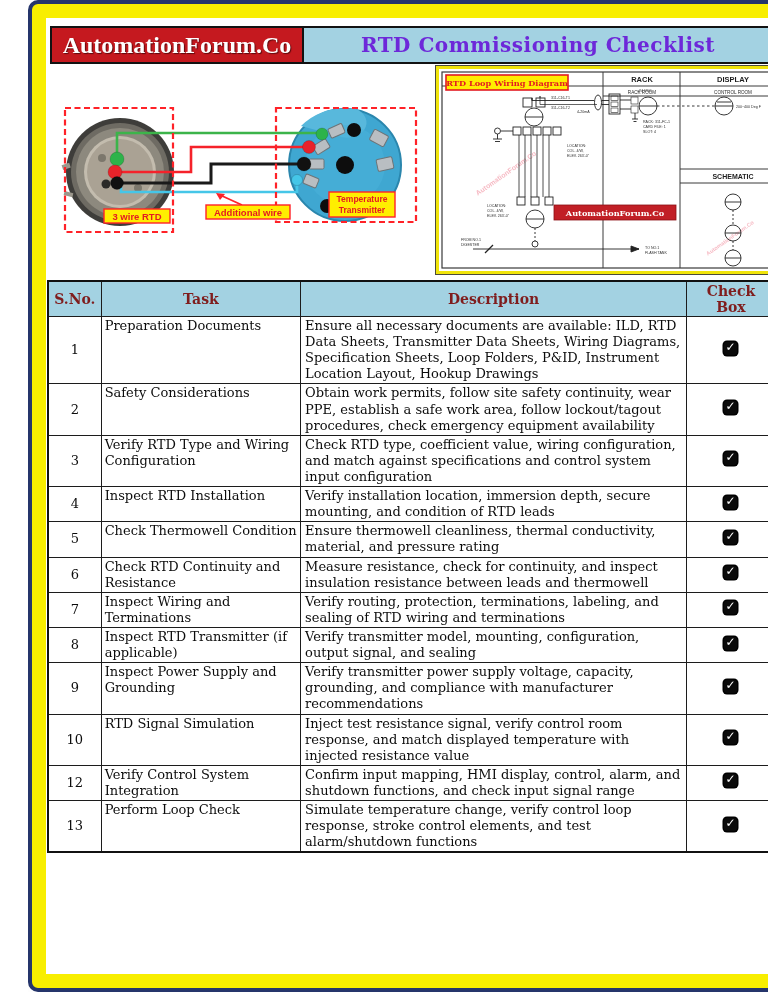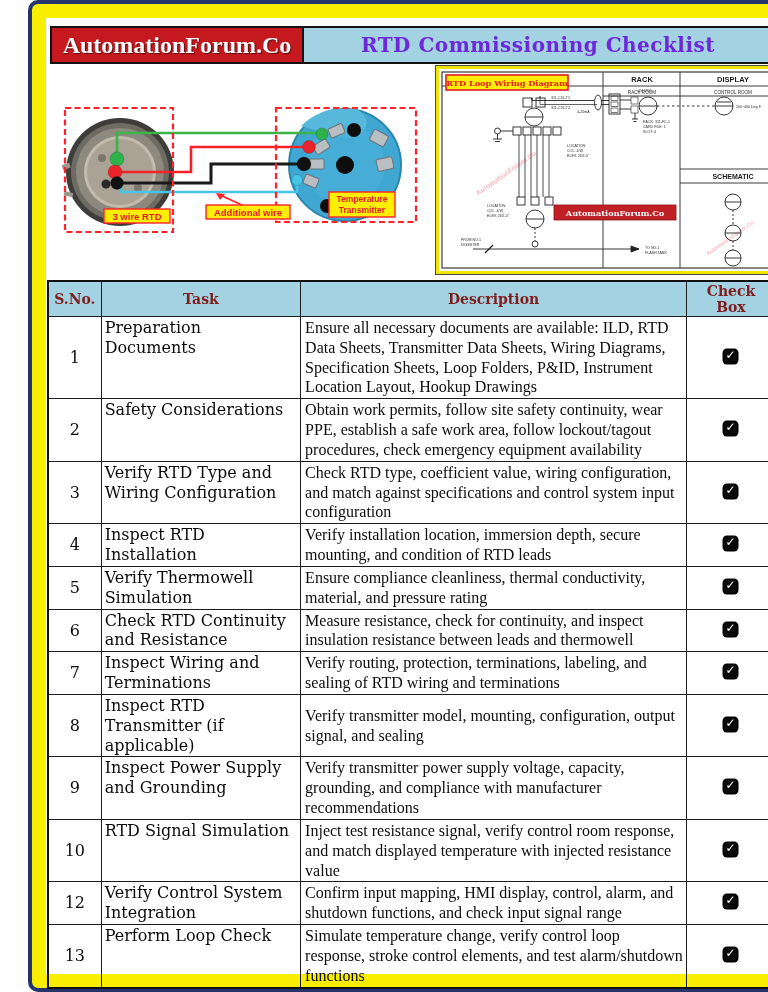--- a/index.html
+++ b/index.html
@@ -29,24 +29,24 @@
   .diagram-wrap svg{display:block;}
   text{font-family:"Liberation Sans",sans-serif;}
   .serif-t{font-family:"DejaVu Serif",serif;}
 
   
   .checklist{position:absolute;left:1px;right:1px;top:262px;}
   table{width:100%;border-collapse:collapse;border:2.5px solid #111;table-layout:fixed;}
   th,td{border:1.6px solid #1c1c1c;padding:1px 3px;box-sizing:border-box;}
   th{background:#a3d2e2;font-size:14px;font-weight:bold;color:#7f1d1d;
      height:28px;text-align:center;}
-  td{font-size:16px;line-height:1.24;color:#0c0c0c;}
+  td{font-size:13px;line-height:1.24;color:#0c0c0c;}
   .c-no{text-align:center;vertical-align:middle;}
   .c-task{vertical-align:top;}
-  .c-desc{vertical-align:middle;padding-left:4px;font-family:Liberation Serif, serif;}
+  .c-desc{vertical-align:middle;padding-left:4px;}
   .c-check{text-align:center;vertical-align:middle;}
   .checkbox{display:inline-block;width:13px;height:13px;background:#0a0a0a;
             border-radius:3px;position:relative;box-shadow:0 0 0 1.5px #000;}
   .checkbox.checked::after{content:"✓";position:absolute;left:1px;top:-2px;
             color:#fff;font-size:12px;font-weight:bold;
             font-family:"DejaVu Sans",sans-serif;}
 </style>
 </head>
 <body>
 
@@ -314,22 +314,22 @@
     <td class="c-no">4</td>
     <td class="c-task">Inspect RTD Installation</td>
     <td class="c-desc">Verify installation location, immersion depth, secure mounting, and condition of RTD leads</td>
     <td class="c-check">
       <span class="checkbox checked"></span>
     </td>
   </tr>
 
   <tr>
     <td class="c-no">5</td>
-    <td class="c-task">Verify Thermowell Simulation</td>
-    <td class="c-desc">Ensure compliance cleanliness, thermal conductivity, material, and pressure rating</td>
+    <td class="c-task">Check Thermowell Condition</td>
+    <td class="c-desc">Ensure thermowell cleanliness, thermal conductivity, material, and pressure rating</td>
     <td class="c-check">
       <span class="checkbox checked"></span>
     </td>
   </tr>
 
   <tr>
     <td class="c-no">6</td>
     <td class="c-task">Check RTD Continuity and Resistance</td>
     <td class="c-desc">Measure resistance, check for continuity, and inspect insulation resistance between leads and thermowell</td>
     <td class="c-check">

